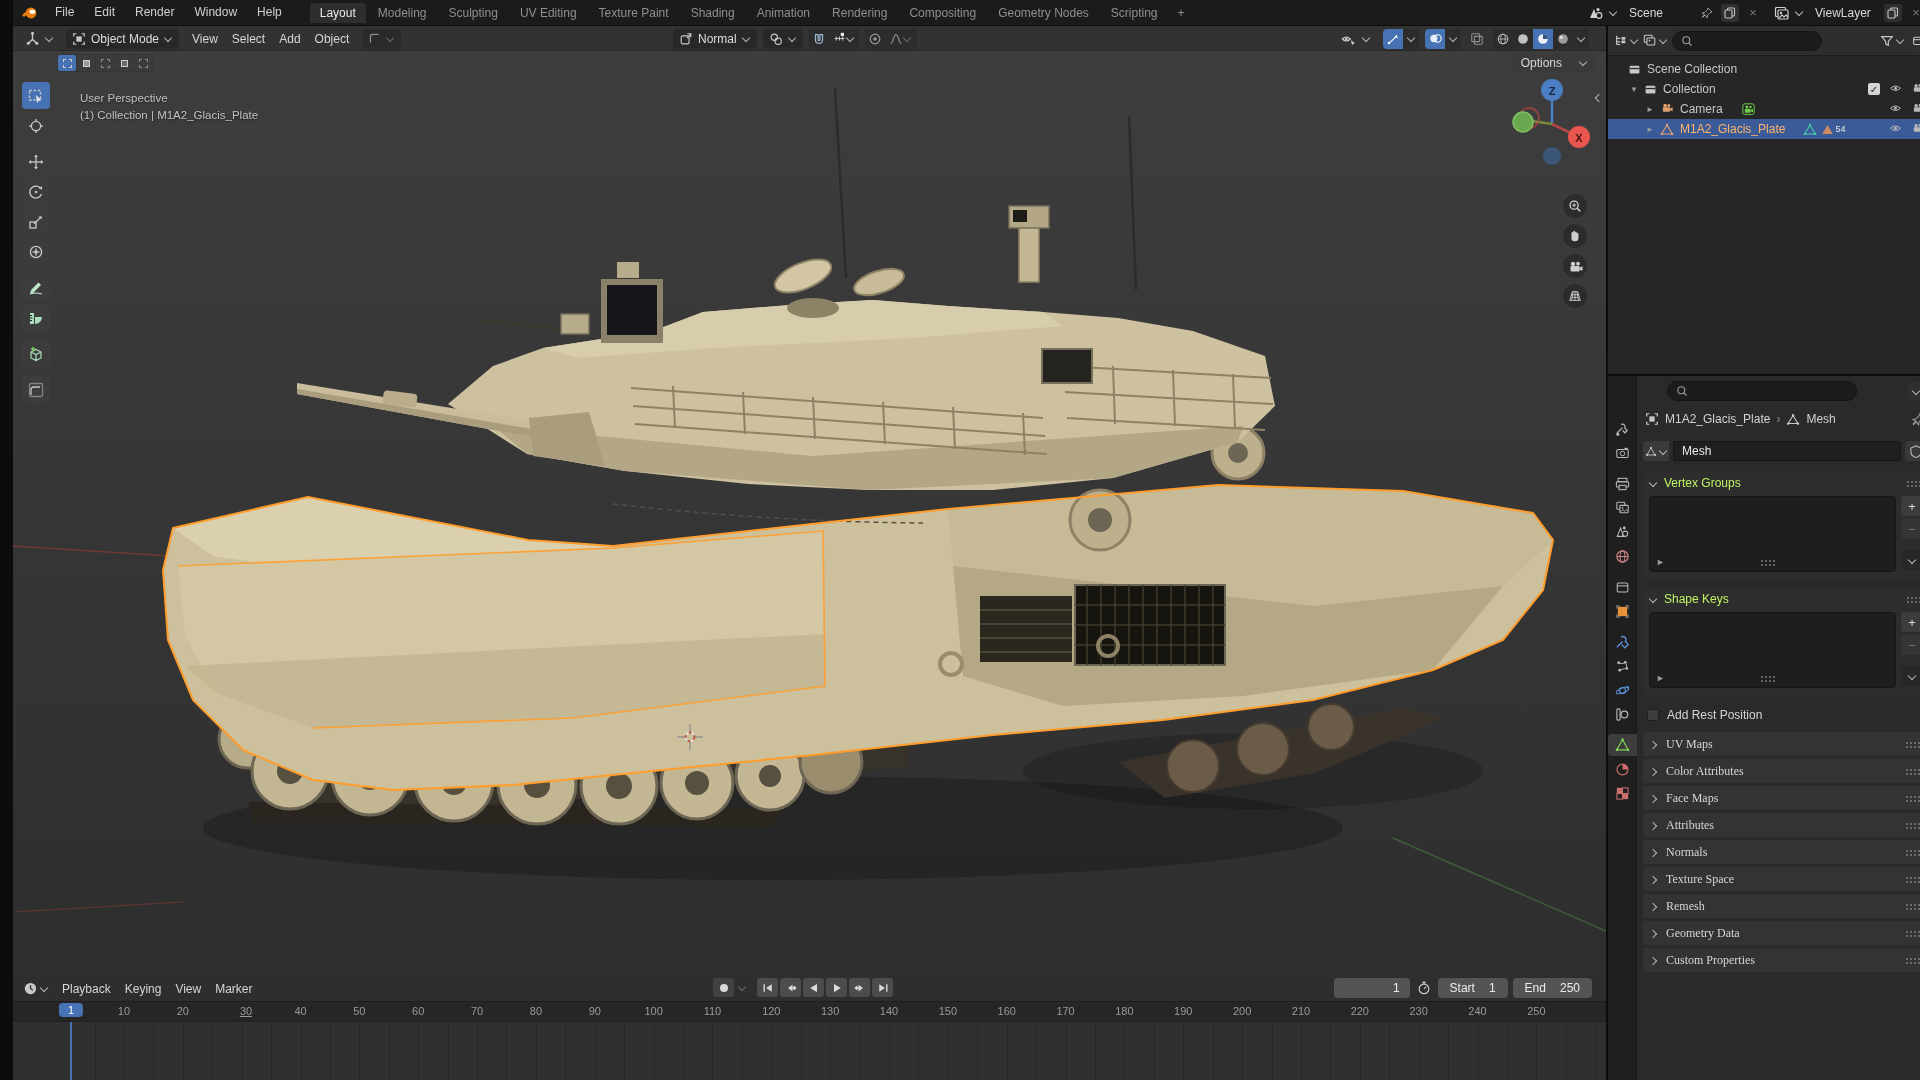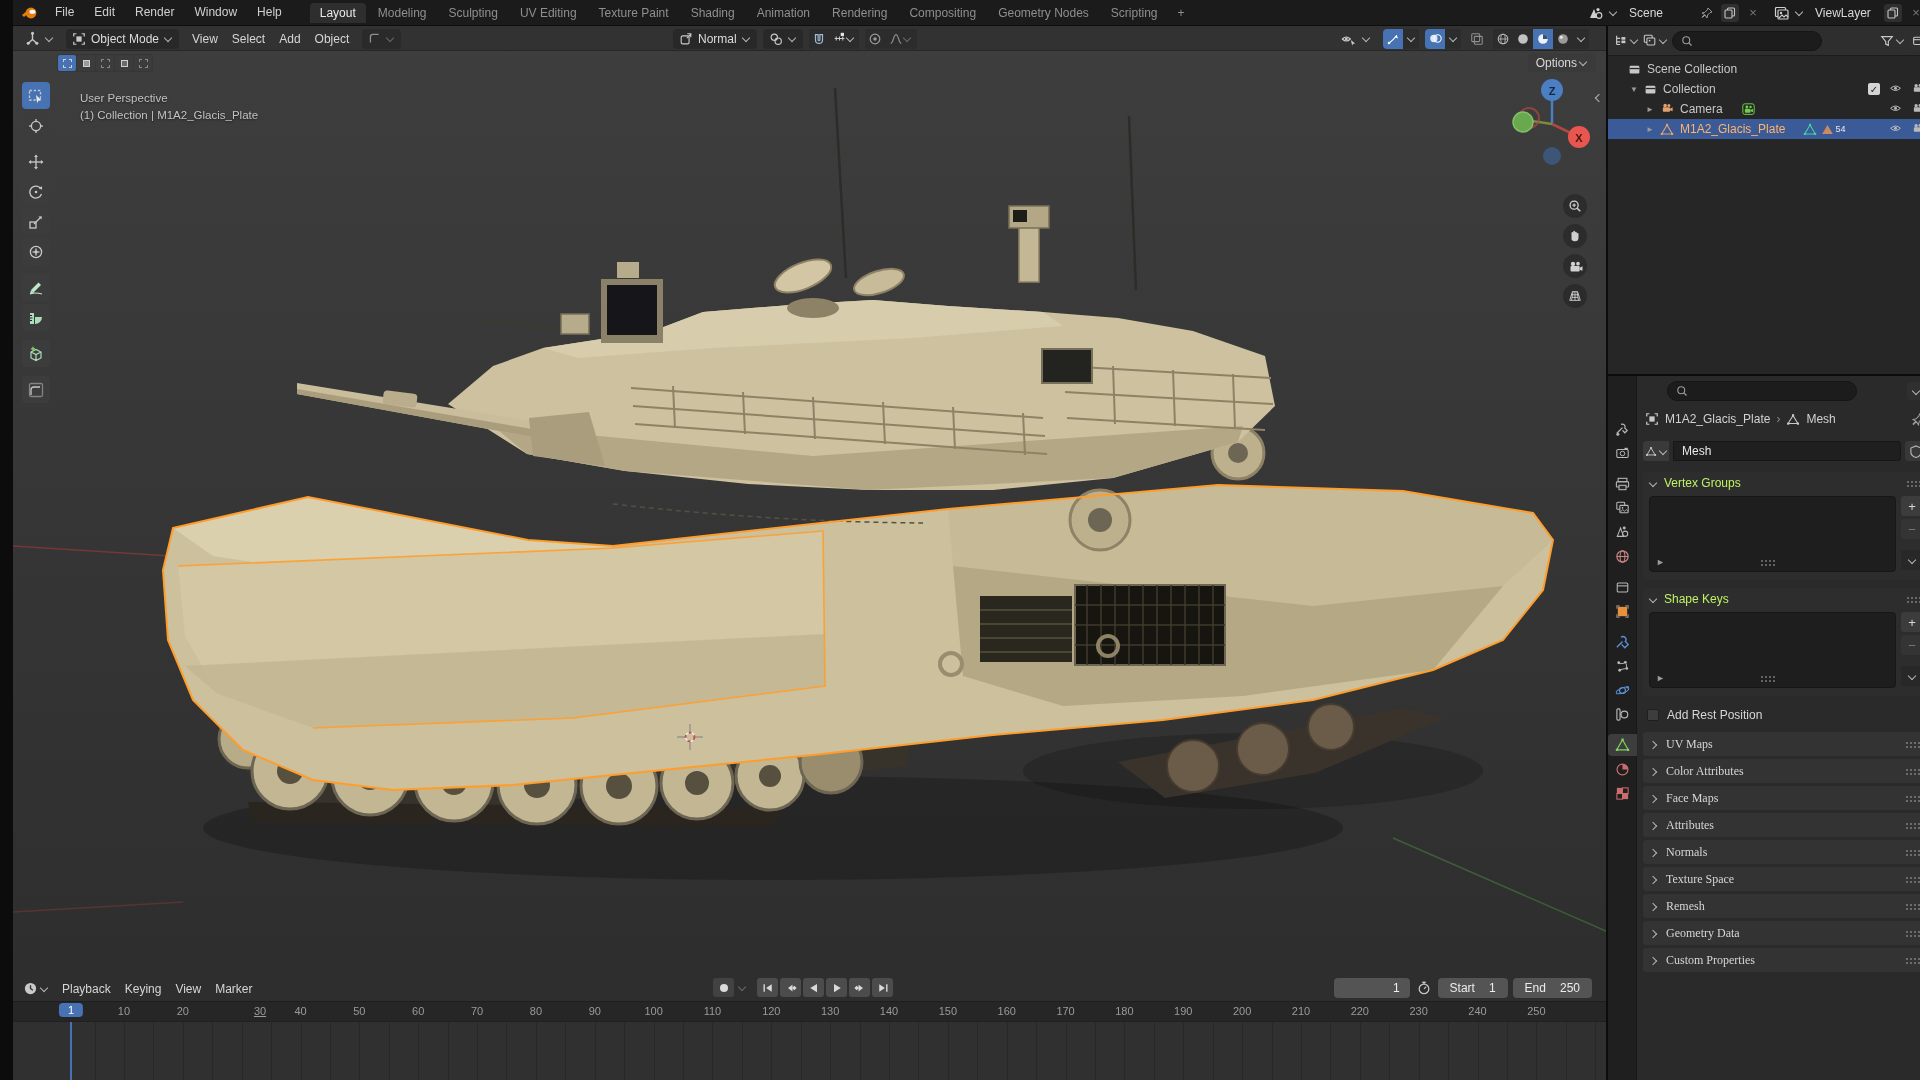--- a/index.html
+++ b/index.html
@@ -45,21 +45,21 @@
   .tog.plain { background:transparent; }
   .seg { display:flex; background:#282828; border-radius:4px; overflow:hidden; height:20px; align-items:center; }
   .seg .tog { border-radius:0; }
 
   #tool-settings { position:absolute; left:0; top:26px; width:100%; height:21px; }
   #select-modes { position:absolute; left:44px; top:2px; display:flex; gap:1px; background:#30303088; border-radius:3px; padding:1px; }
   .selmode { width:18px; height:16px; border-radius:2px; background:#3c3c3c; display:flex; align-items:center; justify-content:center; }
   .selmode.active { background:#4772b3; }
   .selmode .sq { width:9px; height:9px; border:1px dashed #cfcfcf; }
   .selmode .sq.solid { border-style:solid; background:#9a9a9a; width:7px; height:7px; }
-  #options-pill { position:absolute; right:10px; top:1px; display:flex; align-items:center; gap:2px;
+  #options-pill { position:absolute; right:10px; top:1px; display:flex; align-items:center; gap:17px;
     background:#3a3a3acc; border-radius:4px; height:19px; padding:0 8px; color:#d8d8d8; }
 
   #vp-overlay-text { position:absolute; left:67px; top:64px; color:#c2c2c2; font-size:11.5px; line-height:17px;
     text-shadow:0 1px 2px rgba(0,0,0,.5); }
 
   
   #toolbar { position:absolute; left:9px; top:56px; width:28px; display:flex; flex-direction:column; gap:3px; }
   .tool-btn { width:28px; height:27px; border-radius:4px; background:#3c3c3c; display:flex; align-items:center; justify-content:center; }
   .tool-btn.active { background:#4772b3; }
   .tool-btn.gap { margin-top:6px; }
@@ -1155,21 +1155,21 @@
       <span class="range-pill">
         <span>End</span>
         <span>250</span>
       </span>
     </div>
   </div>
   <div id="tl-ruler">
       <div id="frame-badge" style="left: 58px;">1</div>
       <div class="tick-label" style="left: 110.965px;">10</div>
       <div class="tick-label" style="left: 169.815px;">20</div>
-      <div class="tick-label" style="left: 247px; text-decoration: underline;">30</div>
+      <div class="tick-label" style="left: 233px; text-decoration: underline;">30</div>
       <div class="tick-label" style="left: 287.515px;">40</div>
       <div class="tick-label" style="left: 346.365px;">50</div>
       <div class="tick-label" style="left: 405.215px;">60</div>
       <div class="tick-label" style="left: 464.065px;">70</div>
       <div class="tick-label" style="left: 522.915px;">80</div>
       <div class="tick-label" style="left: 581.765px;">90</div>
       <div class="tick-label" style="left: 640.615px;">100</div>
       <div class="tick-label" style="left: 699.465px;">110</div>
       <div class="tick-label" style="left: 758.315px;">120</div>
       <div class="tick-label" style="left: 817.165px;">130</div>

